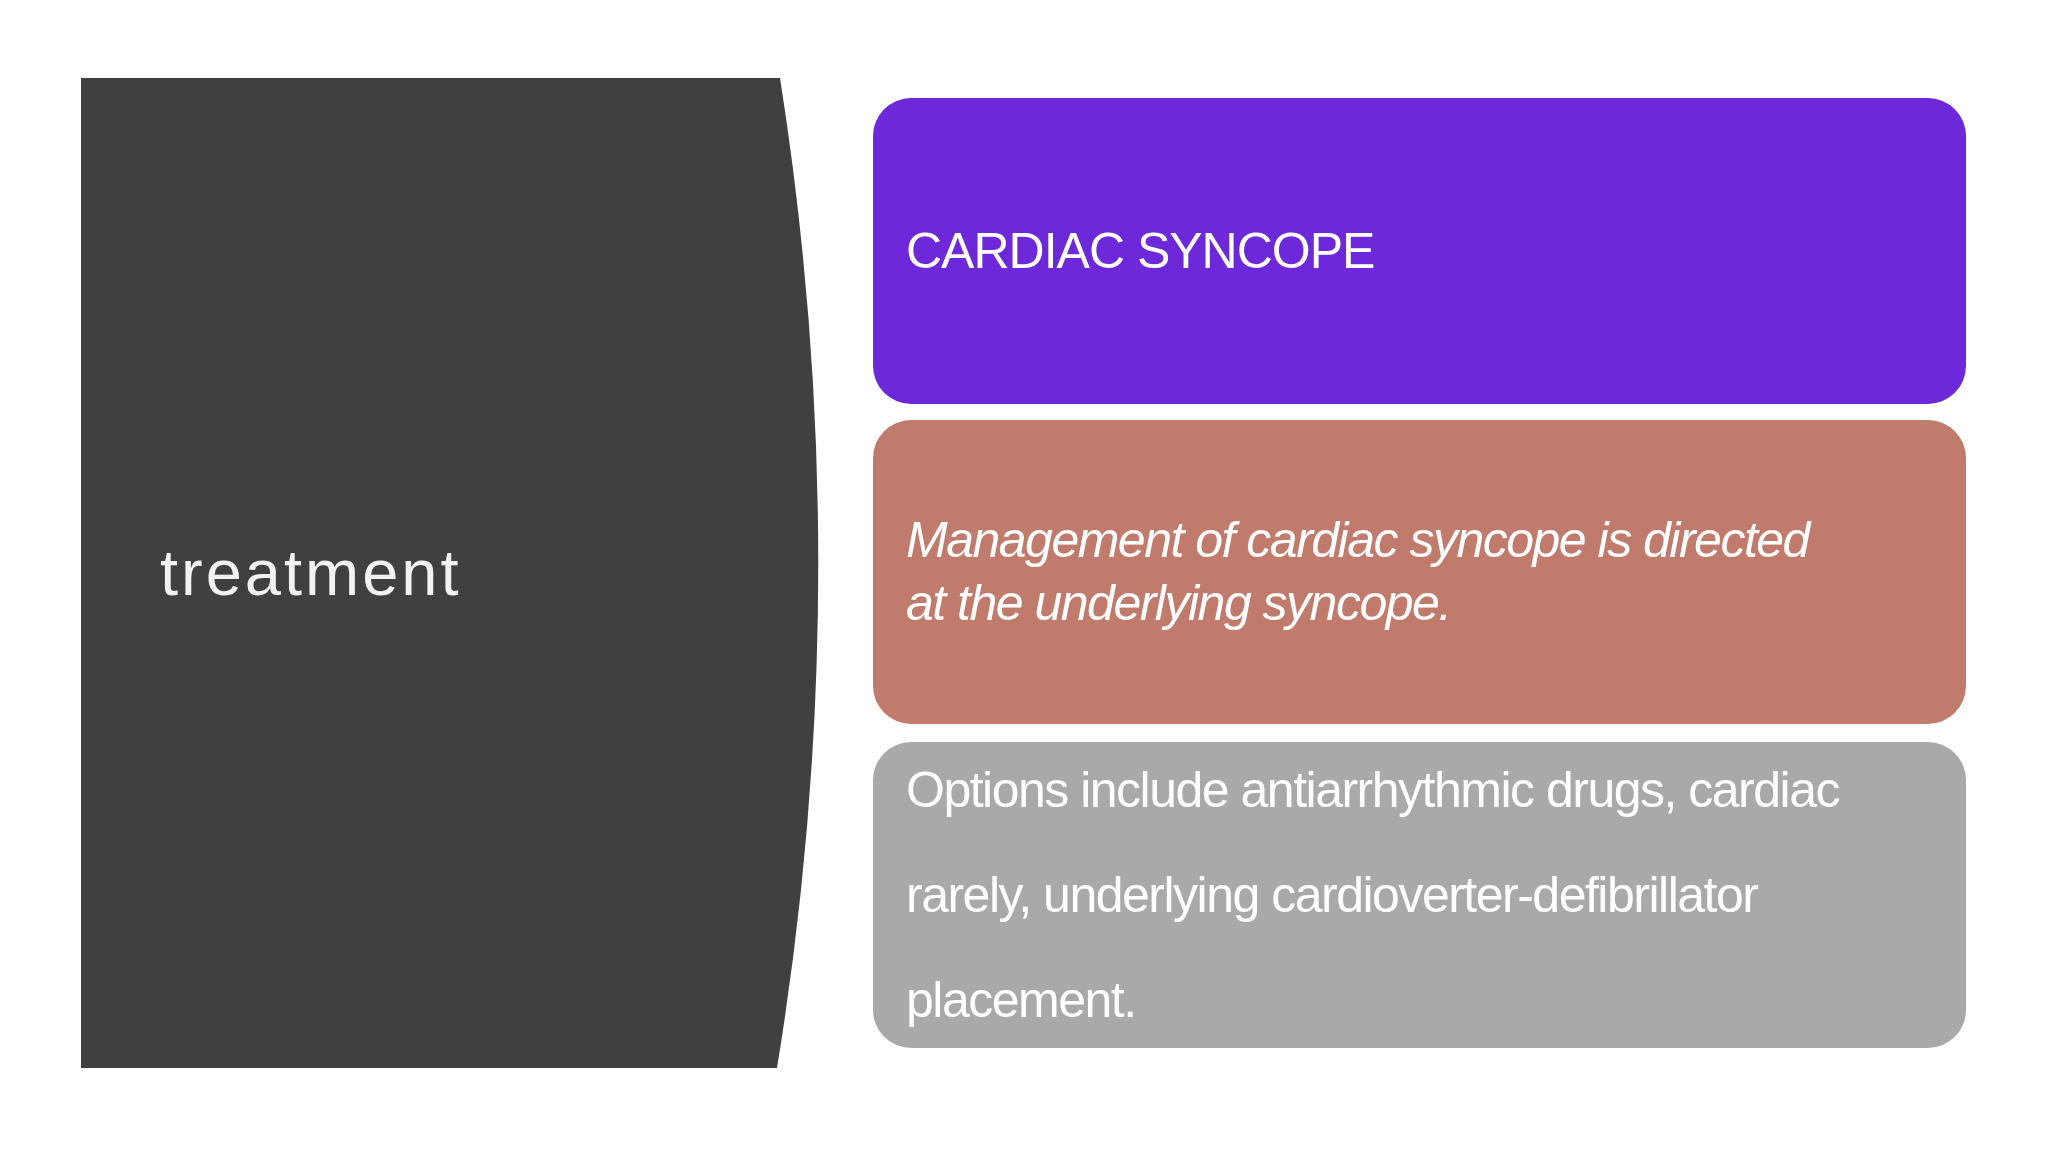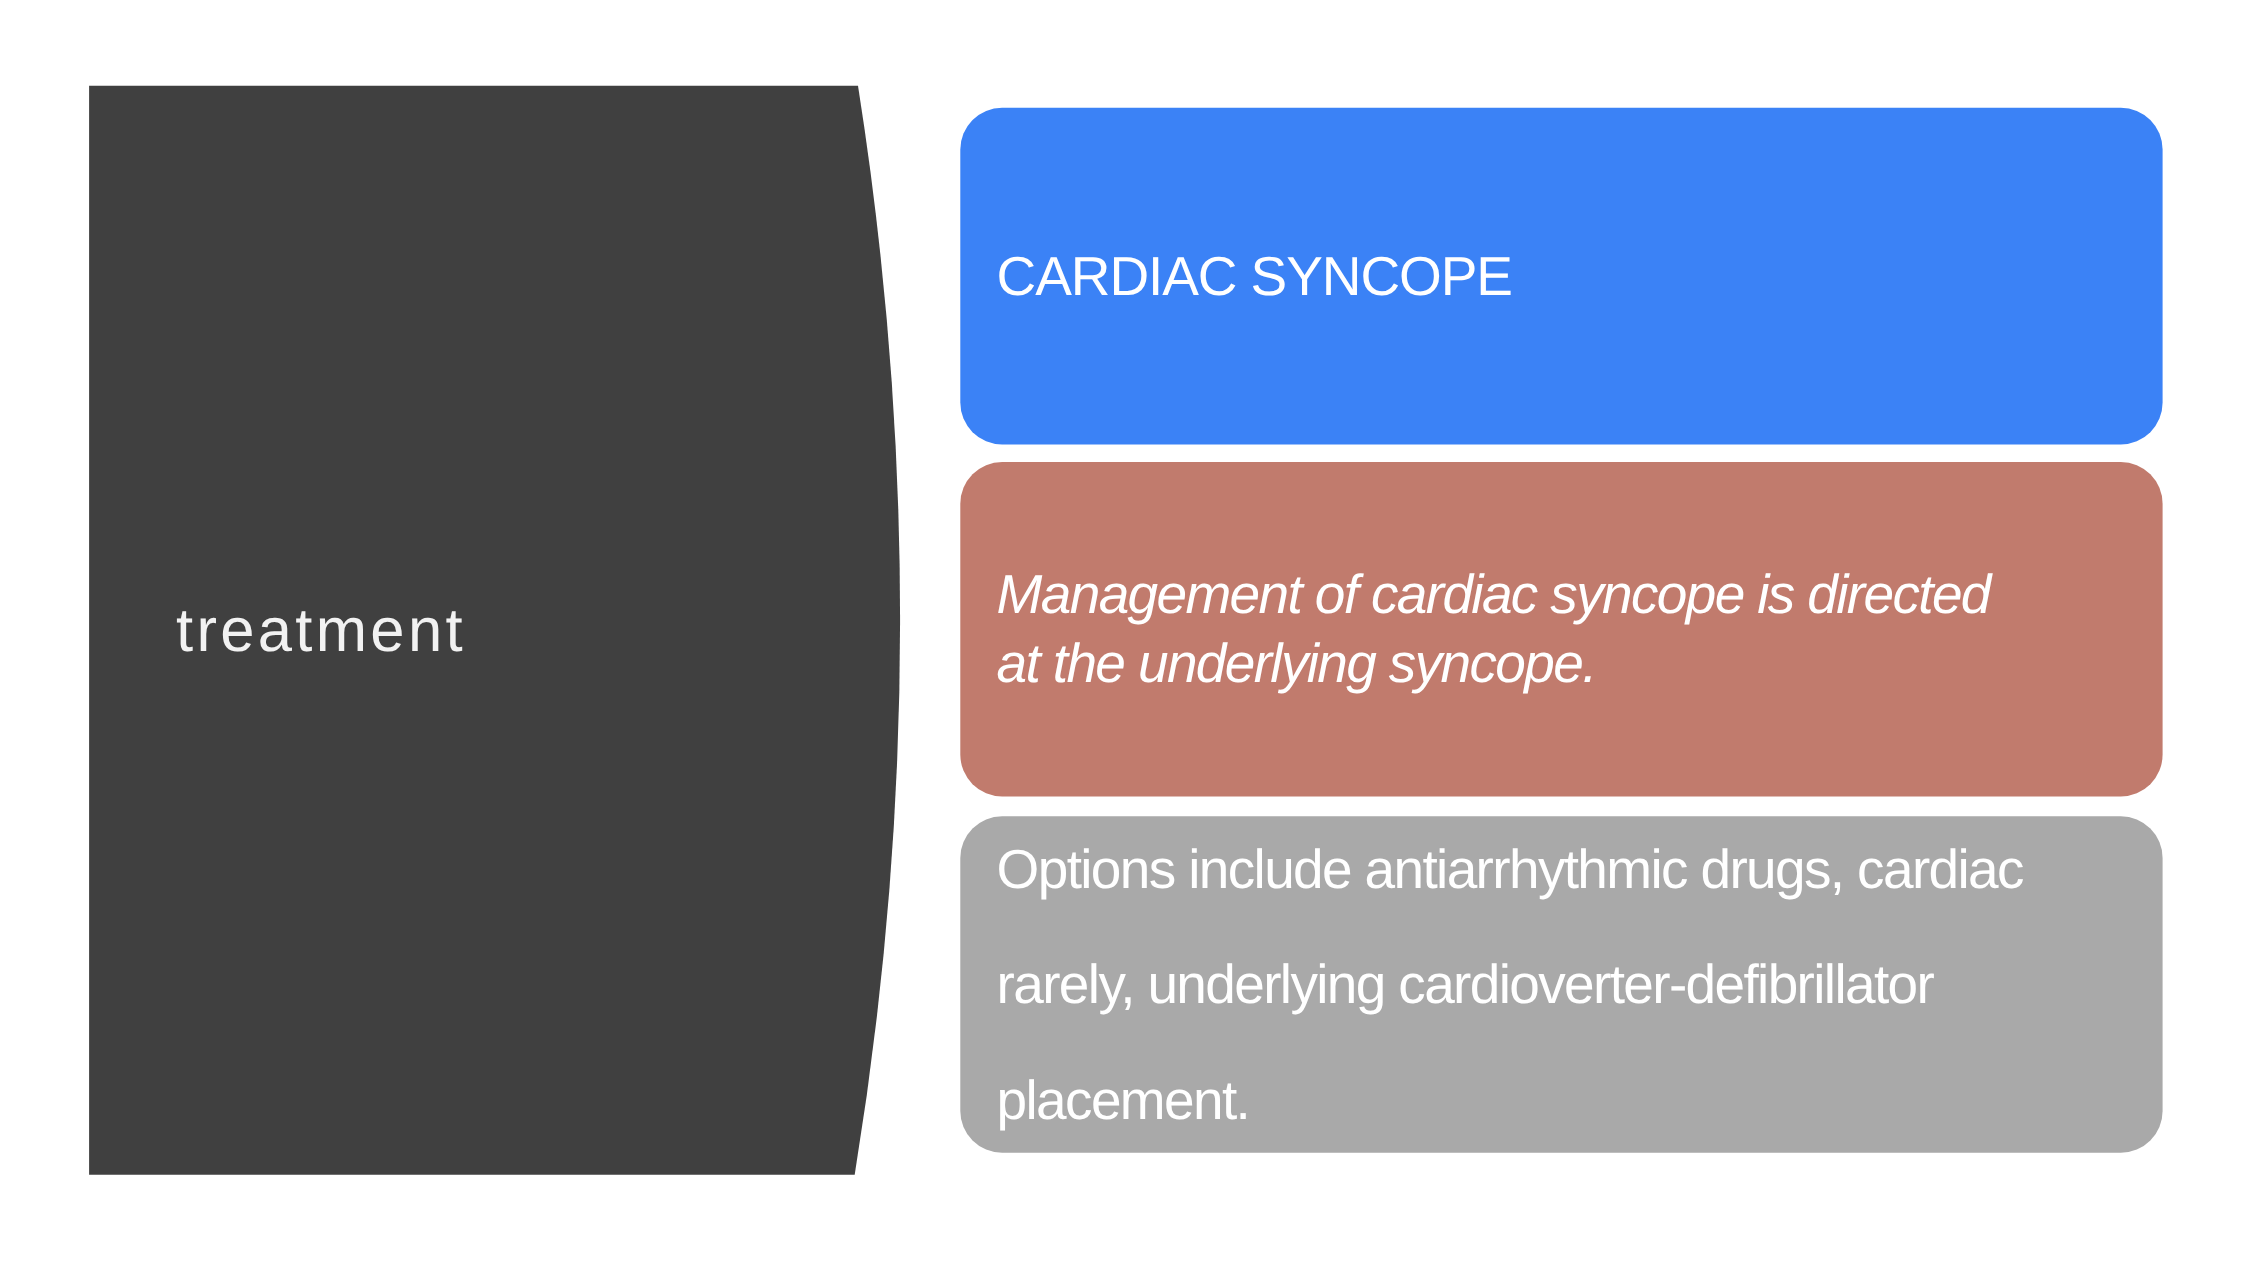--- a/index.html
+++ b/index.html
@@ -31,21 +31,21 @@
     top: 78px;
     width: 710px;
     height: 990px;
     display: flex;
     align-items: center;
     padding-left: 79px;
     box-sizing: border-box;
     pointer-events: none;
   }
   .slide-title {
-    font-size: 56px;
+    font-size: 65px;
     font-weight: 400;
     letter-spacing: 3px;
     line-height: 1.1;
   }
   .card {
     position: absolute;
     left: 873px;
     width: 1093px;
     border-radius: 38px;
     display: flex;
@@ -72,21 +72,21 @@
 <div class="slide">
 
   <svg class="panel-svg" viewBox="0 0 2048 1152" aria-hidden="true">
     <path d="M 81 78 L 780 78 Q 858 573 777 1068 L 81 1068 Z" fill="#404040"></path>
   </svg>
 
   <div class="title-wrap">
     <span class="slide-title" style="color: rgb(242, 242, 242);">treatment</span>
   </div>
 
-  <div class="card card-header-box" style="background: #3b82f6; color: rgb(255, 255, 255);">
+  <div class="card card-header-box" style="background: #6d28d9; color: rgb(255, 255, 255);">
     <div class="line">CARDIAC SYNCOPE</div>
   </div>
 
   <div class="card card-middle-box" style="background: rgb(193, 123, 109); color: rgb(255, 255, 255);">
     <div class="line">Management of cardiac syncope is directed</div>
     <div class="line">at the underlying syncope.</div>
   </div>
 
   <div class="card card-bottom-box" style="background: rgb(169, 169, 169); color: rgb(255, 255, 255);">
     <div class="line">Options include antiarrhythmic drugs, cardiac</div>

